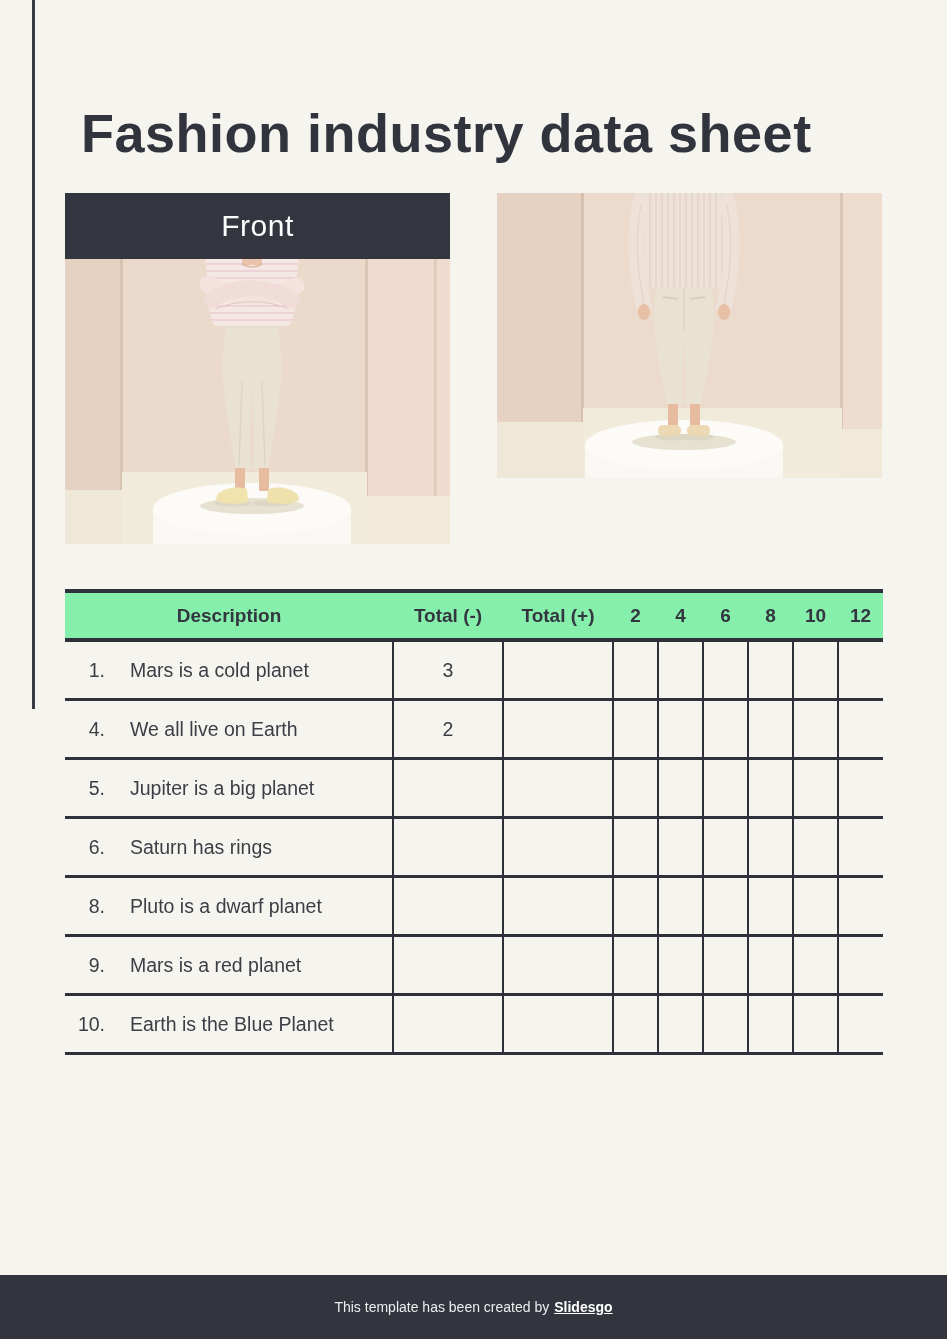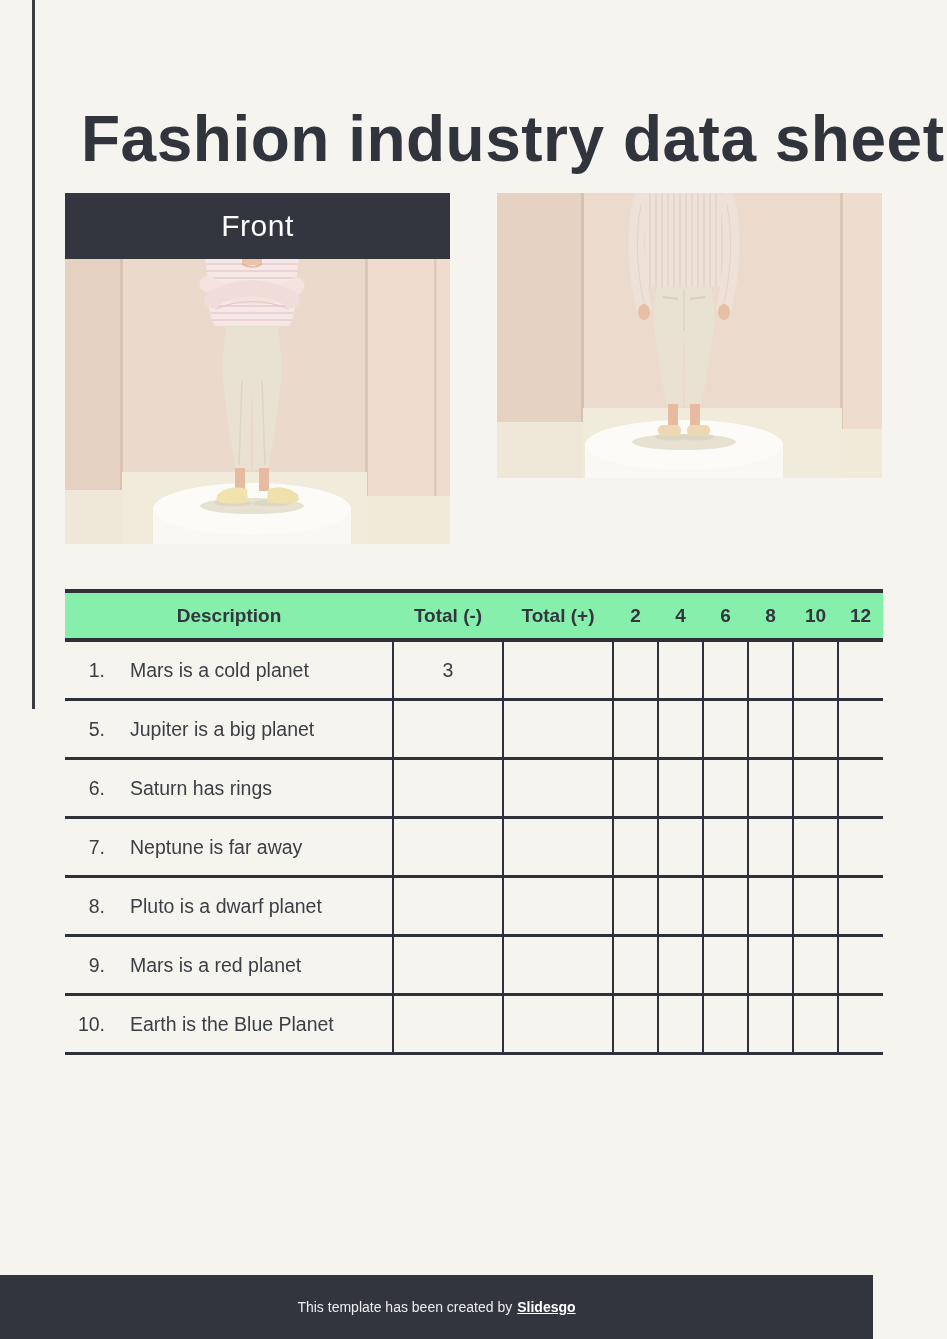--- a/index.html
+++ b/index.html
@@ -7,21 +7,21 @@
     width:947px;height:1339px;position:relative;overflow:hidden;
     background:#f6f4ef;color:#33363f;
     font-family:"Liberation Sans", sans-serif;
   }
   .left-rule{
     position:absolute;left:32px;top:0;width:3px;height:709px;
     background:#383b42;
   }
   .page-title{
     position:absolute;left:81px;top:104px;margin:0;
-    font-size:64px;font-weight:700;letter-spacing:.5px;line-height:1.1;
+    font-size:54px;font-weight:700;letter-spacing:.5px;line-height:1.1;
     color:#31343d;white-space:nowrap;
   }
   .panel{position:absolute;top:193px;width:385px;}
   .panel.front{left:65px;}
   .panel.back{left:497px;}
   .panel-header{
     height:66px;background:#33363f;color:#fdfdfd;
     display:flex;align-items:center;justify-content:center;
     font-size:30px;font-weight:500;letter-spacing:.5px;
   }
@@ -39,21 +39,21 @@
   table.sheet td{
     border-bottom:3px solid #2e313a;height:56px;
     font-size:19.5px;color:#3b3e45;padding:0;vertical-align:middle;
   }
   td.c-total,td.c-score{border-left:2px solid #2e313a;text-align:center;}
   td.c-desc{text-align:left;}
   td.c-desc .num{display:inline-block;width:40px;text-align:right;}
   td.c-desc .dtext{margin-left:25px;}
 
   .footer{
-    position:absolute;left:0;top:1275px;width:873px;height:64px;
+    position:absolute;left:0;top:1275px;width:947px;height:64px;
     background:#32353e;display:flex;align-items:center;justify-content:center;
     font-size:14px;color:#ededee;
   }
   .footer .brand{
     font-weight:700;text-decoration:underline;color:#ffffff;margin-left:5px;cursor:pointer;
   }
 </style>
 </head>
 <body>
 
@@ -216,47 +216,47 @@
     <td class="c-total"></td>
   <td class="c-score"></td>
         <td class="c-score"></td>
         <td class="c-score"></td>
         <td class="c-score"></td>
         <td class="c-score"></td>
         <td class="c-score"></td>
       </tr>
       <tr>
     <td class="c-desc">
+      <span class="num">4.</span><span class="dtext">We all live on Earth</span>
+    </td>
+    <td class="c-total">2</td>
+    <td class="c-total"></td>
+  <td class="c-score"></td>
+        <td class="c-score"></td>
+        <td class="c-score"></td>
+        <td class="c-score"></td>
+        <td class="c-score"></td>
+        <td class="c-score"></td>
+      </tr>
+      <tr>
+    <td class="c-desc">
       <span class="num">5.</span><span class="dtext">Jupiter is a big planet</span>
     </td>
     <td class="c-total"></td>
     <td class="c-total"></td>
   <td class="c-score"></td>
         <td class="c-score"></td>
         <td class="c-score"></td>
         <td class="c-score"></td>
         <td class="c-score"></td>
         <td class="c-score"></td>
       </tr>
       <tr>
     <td class="c-desc">
       <span class="num">6.</span><span class="dtext">Saturn has rings</span>
-    </td>
-    <td class="c-total"></td>
-    <td class="c-total"></td>
-  <td class="c-score"></td>
-        <td class="c-score"></td>
-        <td class="c-score"></td>
-        <td class="c-score"></td>
-        <td class="c-score"></td>
-        <td class="c-score"></td>
-      </tr>
-      <tr>
-    <td class="c-desc">
-      <span class="num">7.</span><span class="dtext">Neptune is far away</span>
     </td>
     <td class="c-total"></td>
     <td class="c-total"></td>
   <td class="c-score"></td>
         <td class="c-score"></td>
         <td class="c-score"></td>
         <td class="c-score"></td>
         <td class="c-score"></td>
         <td class="c-score"></td>
       </tr>

